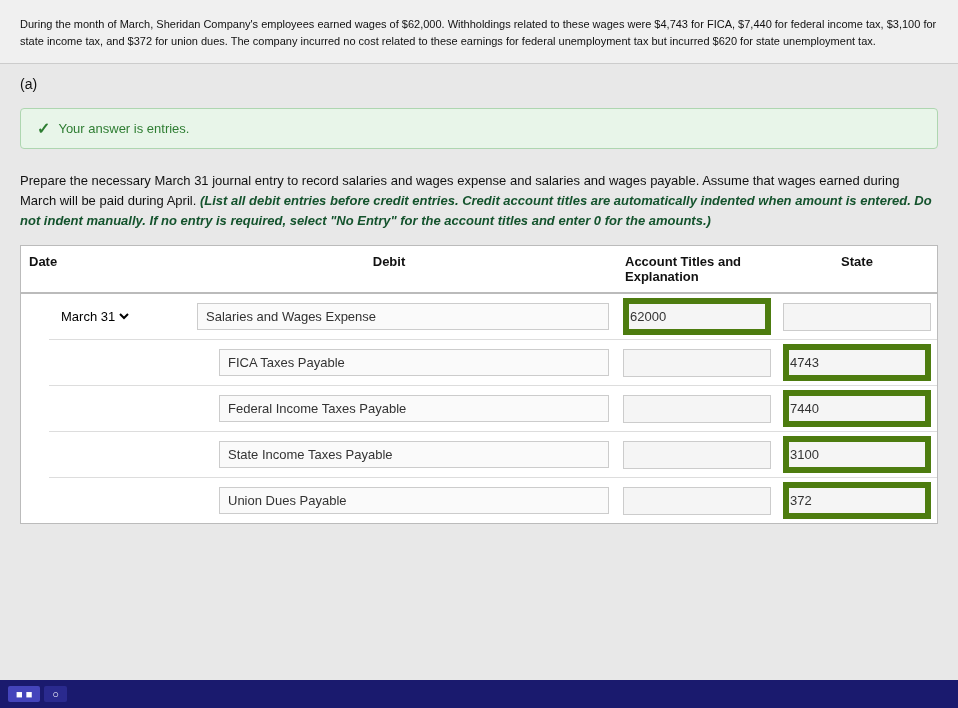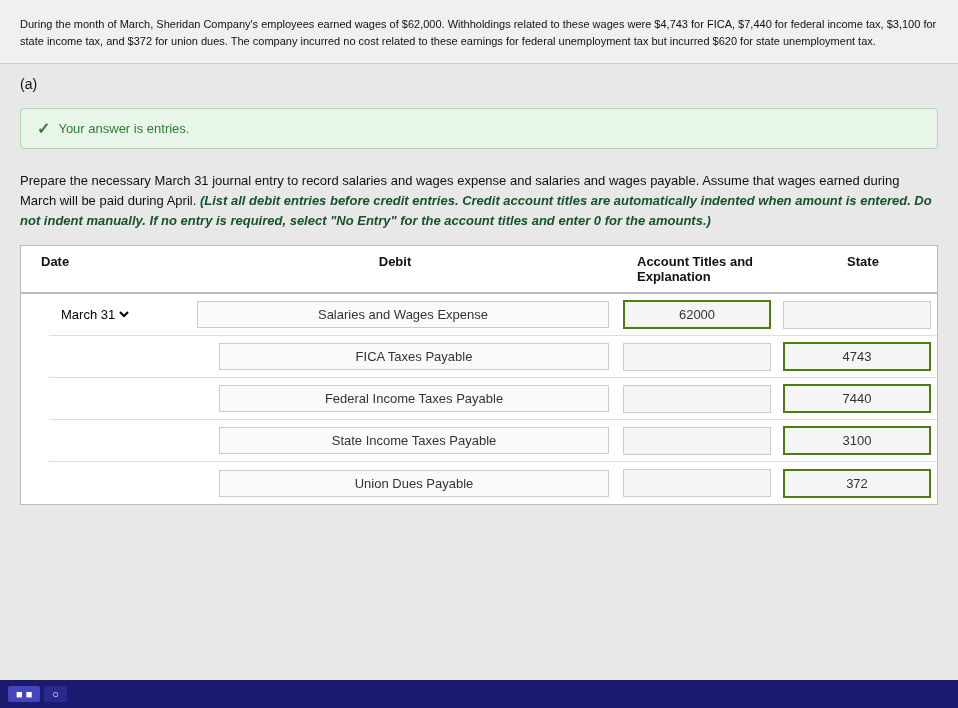--- a/index.html
+++ b/index.html
@@ -65,21 +65,20 @@
       display: grid;
       grid-template-columns: 140px 1fr 160px 160px;
       background: #fff;
       border-bottom: 2px solid #bbb;
       padding: 6px 0;
     }
     .table-header .col-label {
       font-weight: bold;
       font-size: 13px;
       padding: 2px 8px;
-      margin-left: 12px;
     }
     .table-header .col-label.debit { text-align: center; }
     .table-header .col-label.credit { text-align: center; }
     .table-row {
       display: grid;
       grid-template-columns: 140px 1fr 160px 160px;
       border-bottom: 1px solid #ddd;
       align-items: center;
       min-height: 42px;
       margin-left: 28px;
@@ -103,37 +102,36 @@
       padding: 6px 8px;
     }
     .account-input {
       width: 100%;
       border: 1px solid #ccc;
       background: #fafafa;
       padding: 5px 8px;
       font-size: 13px;
       outline: none;
       color: #333;
-      text-align: center;
     }
     .debit-cell {
       padding: 4px 6px;
       text-align: right;
     }
     .credit-cell {
       padding: 4px 6px;
       text-align: right;
     }
     .amount-input {
       width: 100%;
-      border: 2px solid #4d7c0f;
+      border: 6px solid #4d7c0f;
       background: #f5f5f5;
-      padding: 5px 24px;
-      font-size: 13px;
-      text-align: center;
+      padding: 5px 1px;
+      font-size: 13px;
+      text-align: left;
       outline: none;
       color: #333;
     }
     .amount-display {
       width: 100%;
       border: 1px solid #ccc;
       background: #f5f5f5;
       padding: 5px 8px;
       font-size: 13px;
       text-align: right;

